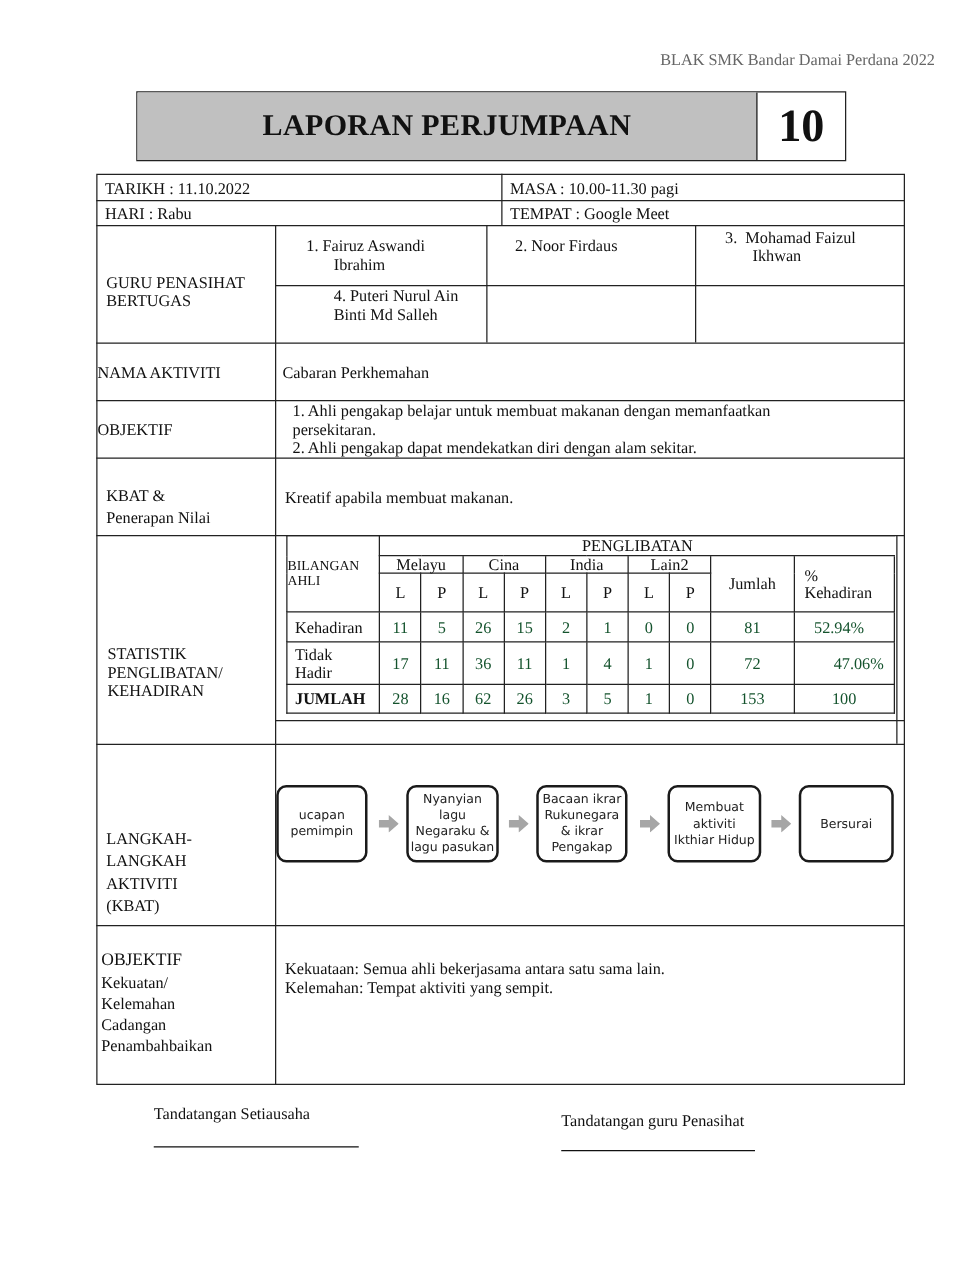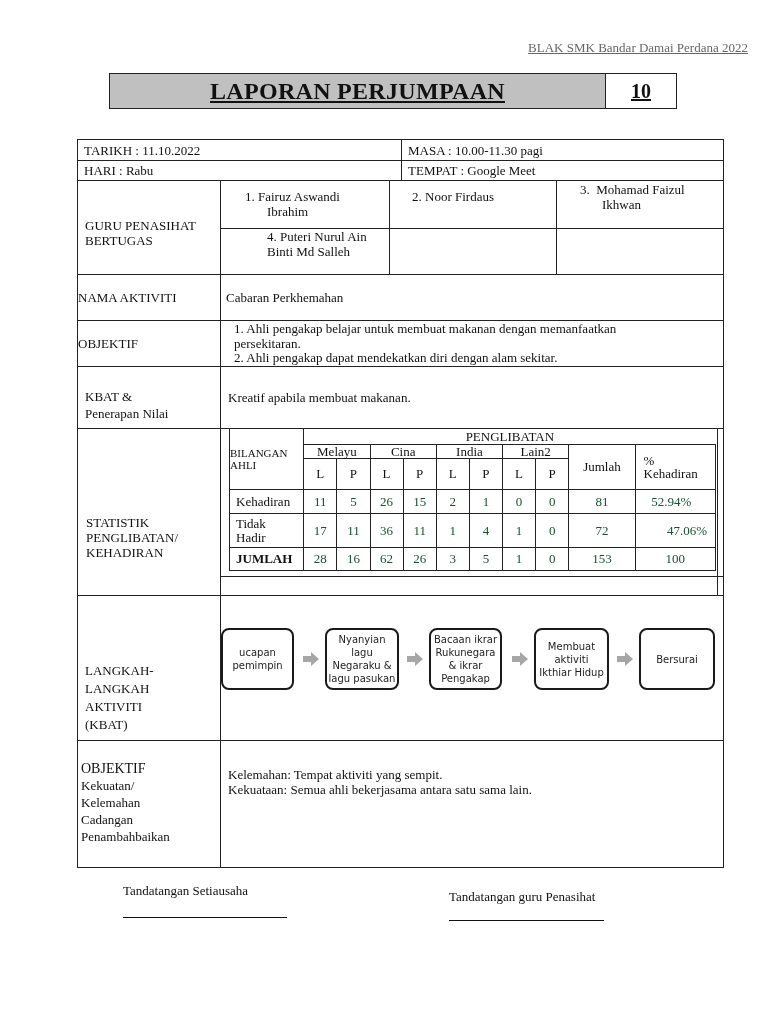--- a/index.html
+++ b/index.html
@@ -1,26 +1,26 @@
 <!DOCTYPE html>
 <html><head>
 <meta charset="utf-8">
 <style>
   html, body { margin:0; padding:0; background:#ffffff; }
   body { width:768px; height:1024px; position:relative; overflow:hidden;
          font-family:"Liberation Serif", serif; color:#111; }
-  .abs { position:absolute;text-decoration:underline; }
+  .abs { position:absolute; }
   .header-note { right:20px; top:40px; font-size:13px; color:#666; }
-  .title-box { left:109px; top:73px; width:568px; height:36px; border:1.5px solid #222;
+  .title-box { left:109px; top:73px; width:568px; height:56px; border:1.5px solid #222;
                display:flex; box-sizing:border-box; }
   .title-main { flex:0 0 495px; background:#c0c0c0; border-right:1.5px solid #222;
                 display:flex; align-items:center; justify-content:center;
                 font-weight:bold; font-size:24px; letter-spacing:0.3px; }
   .title-num { flex:1; display:flex; align-items:center; justify-content:center;
-               font-weight:bold; font-size:20px; }
+               font-weight:bold; font-size:37px; }
 
   .frame { left:77px; top:139px; width:647px; height:729px; border:1.3px solid #222; box-sizing:border-box; }
   .hline { position:absolute; height:0; border-top:1.2px solid #222; }
   .vline { position:absolute; width:0; border-left:1.2px solid #222; }
   .t { position:absolute; font-size:13px; line-height:15px; white-space:nowrap; }
 
   
   .stats { position:absolute; left:229px; top:428px; width:487px; border-collapse:collapse;
            font-size:13px; table-layout:fixed; }
   .stats td { border:1.2px solid #222; text-align:center; padding:0; height:18px; }
@@ -250,20 +250,20 @@
 </div>
 
 <div class="t" style="left:81px;top:760px;line-height:17px">
   <div style="font-size:14px">OBJEKTIF</div>
   <div>Kekuatan/</div>
   <div>Kelemahan</div>
   <div>Cadangan</div>
   <div>Penambahbaikan</div>
 </div>
 <div class="t" style="left:228px;top:767px;line-height:15px">
+  <div>Kekuataan: Semua ahli bekerjasama antara satu sama lain.</div>
   <div>Kelemahan: Tempat aktiviti yang sempit.</div>
-  <div>Kekuataan: Semua ahli bekerjasama antara satu sama lain.</div>
 </div>
 
 <div class="t" style="left:123px;top:883px">Tandatangan Setiausaha</div>
 <div class="sig-line" style="left:123px;top:917px;width:164px"></div>
 <div class="t" style="left:449px;top:889px">Tandatangan guru Penasihat</div>
 <div class="sig-line" style="left:449px;top:920px;width:155px"></div>
 
 </body></html>

